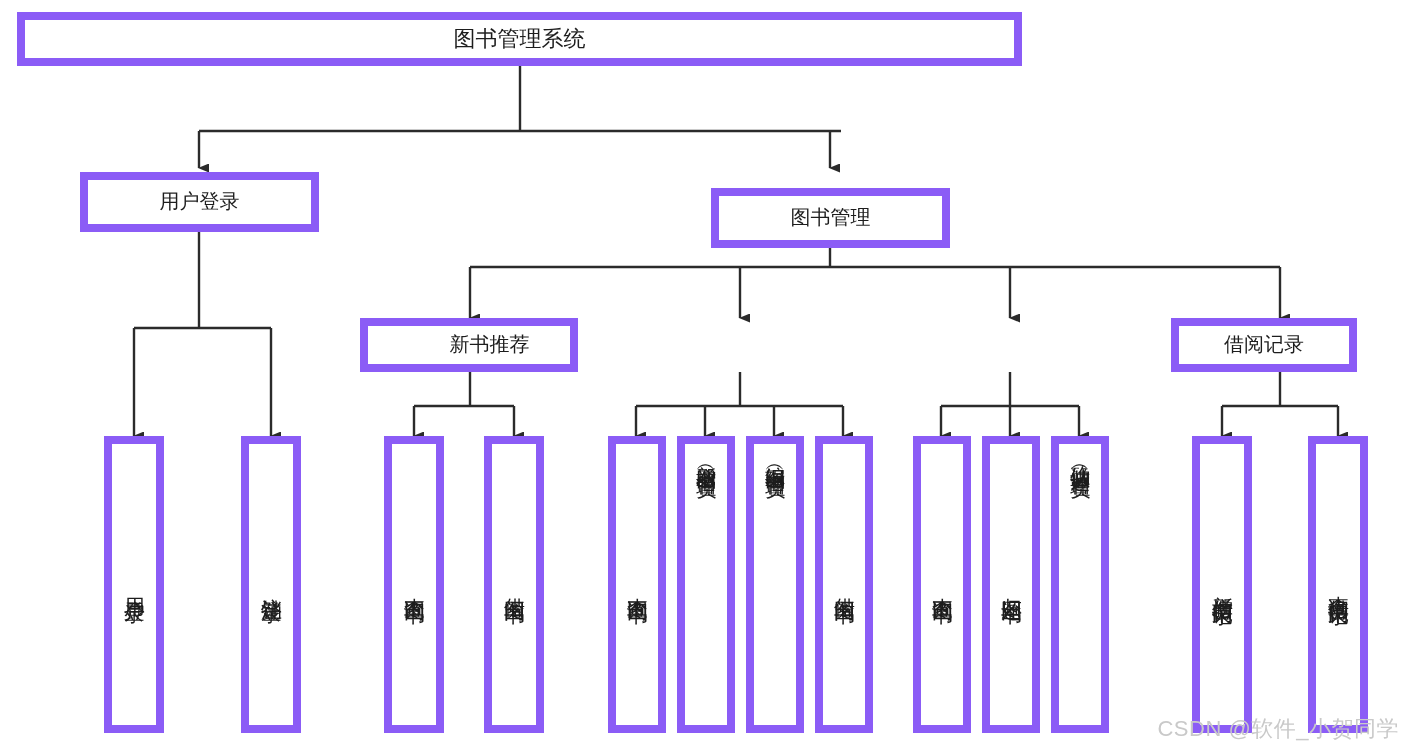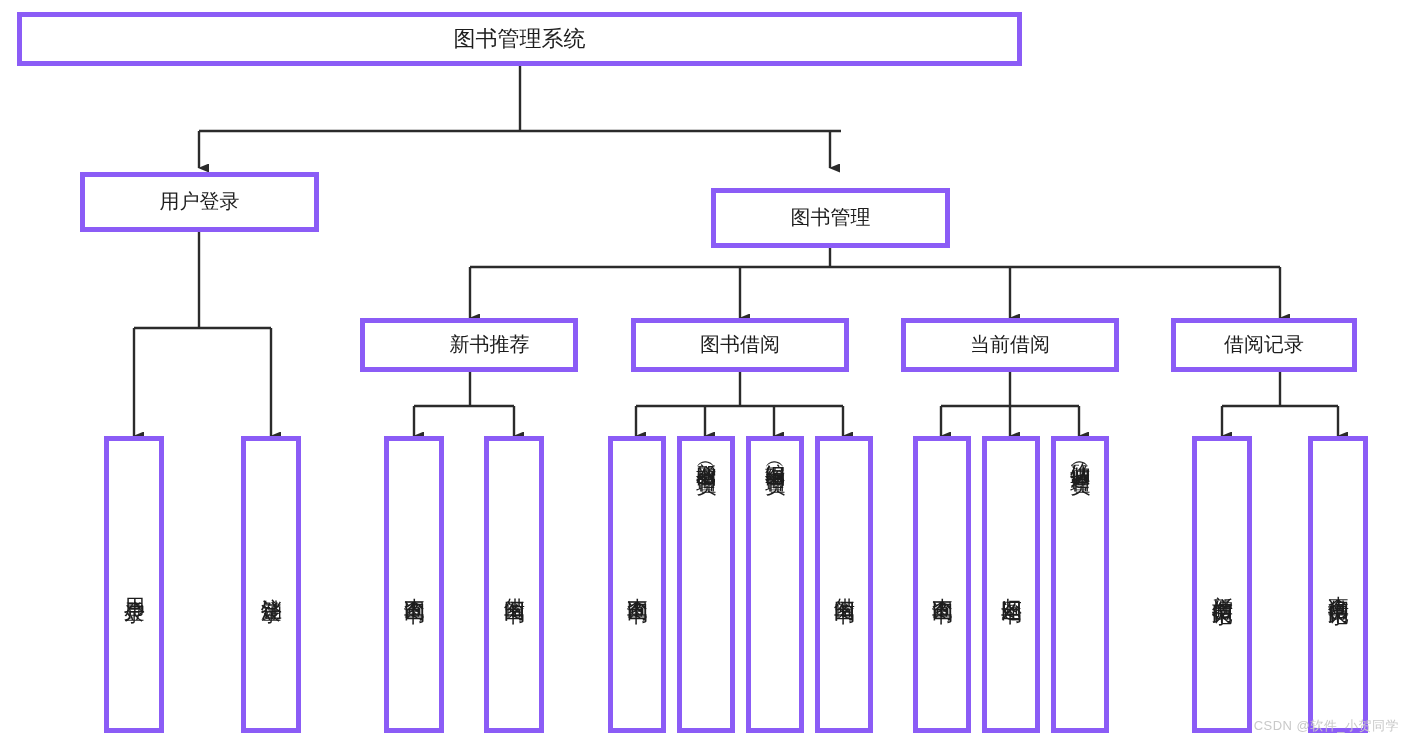--- a/index.html
+++ b/index.html
@@ -20,21 +20,21 @@
     position: absolute;
     left: 0;
     top: 0;
     width: 1405px;
     height: 747px;
     pointer-events: none;
   }
   .node {
     position: absolute;
     box-sizing: border-box;
-    border: 5px solid #8b5cf6;
+    border: 8px solid #8b5cf6;
     background: #ffffff;
     display: flex;
     align-items: center;
     justify-content: center;
     color: #1d1d1d;
     line-height: 1.18;
   }
   .node .label {
     display: block;
     text-align: center;
@@ -61,22 +61,22 @@
     white-space: nowrap;
     margin: 0 auto;
   }
   
   .node.leaf.centered {
     align-items: center;
   }
   #watermark {
     position: absolute;
     right: 6px;
-    bottom: 12px;
-    font-size: 13px;
+    bottom: 3px;
+    font-size: 22px;
     color: #c9c9c9;
     letter-spacing: 0.5px;
     white-space: nowrap;
     user-select: none;
   }
 </style>
 </head>
 <body>
 
 <div id="canvas">
@@ -140,27 +140,21 @@
   </div>
 
   <div class="node branch" style="left:711px; top:172px; width:239px; height:60px;margin-top:16px;">
     <span class="label">图书管理</span>
   </div>
 
   <div class="node branch" style="left:360px; top:318px; width:218px; height:54px;padding-left:41px;">
     <span class="label">新书推荐</span>
   </div>
 
-  <div class="node branch" style="left:631px; top:318px; width:218px; height:54px;">
-    <span class="label">图书借阅</span>
-  </div>
-
-  <div class="node branch" style="left:901px; top:318px; width:218px; height:54px;">
-    <span class="label">当前借阅</span>
-  </div>
+
 
   <div class="node branch" style="left:1171px; top:318px; width:186px; height:54px;">
     <span class="label">借阅记录</span>
   </div>
 
   <div class="node leaf centered" style="left:104px; top:436px; width:60px; height:297px;">
     <span class="label">用户登录</span>
   </div>
 
   <div class="node leaf centered" style="left:241px; top:436px; width:60px; height:297px;">

